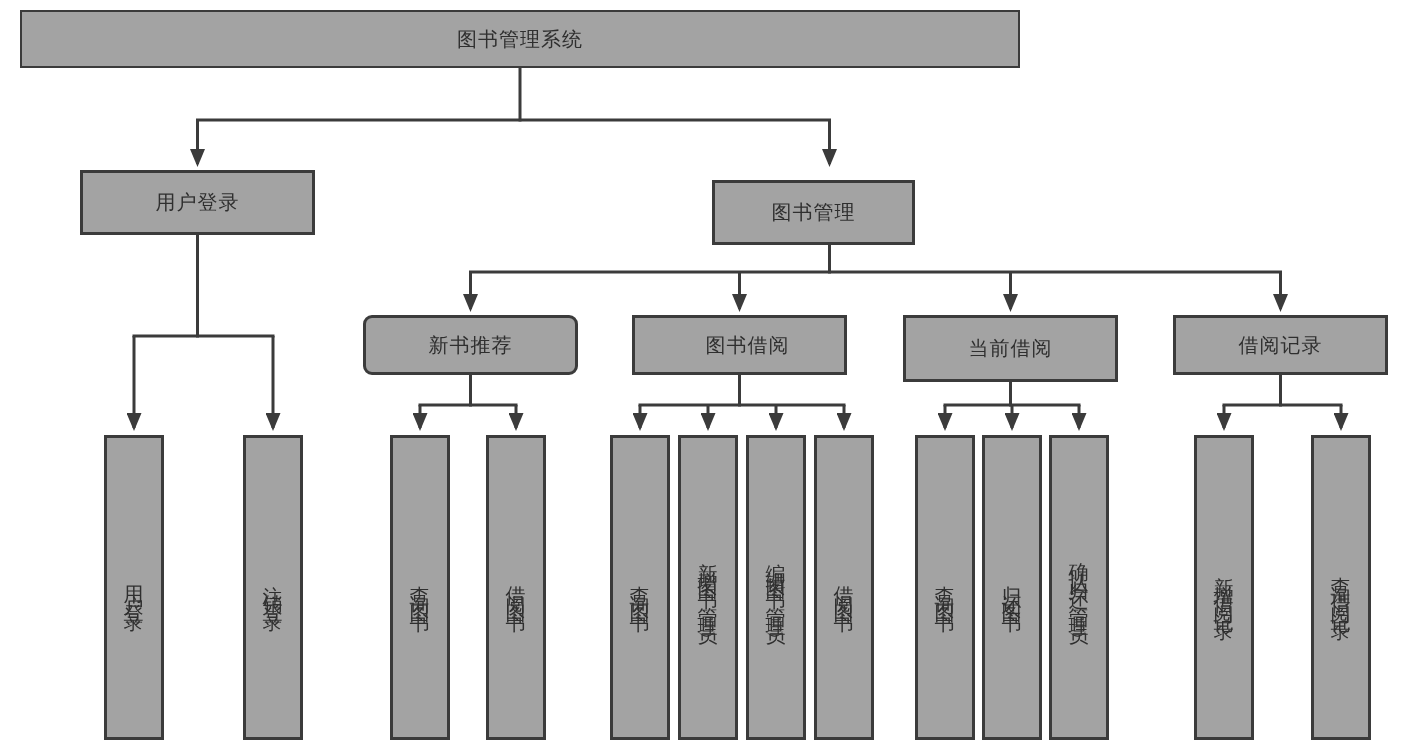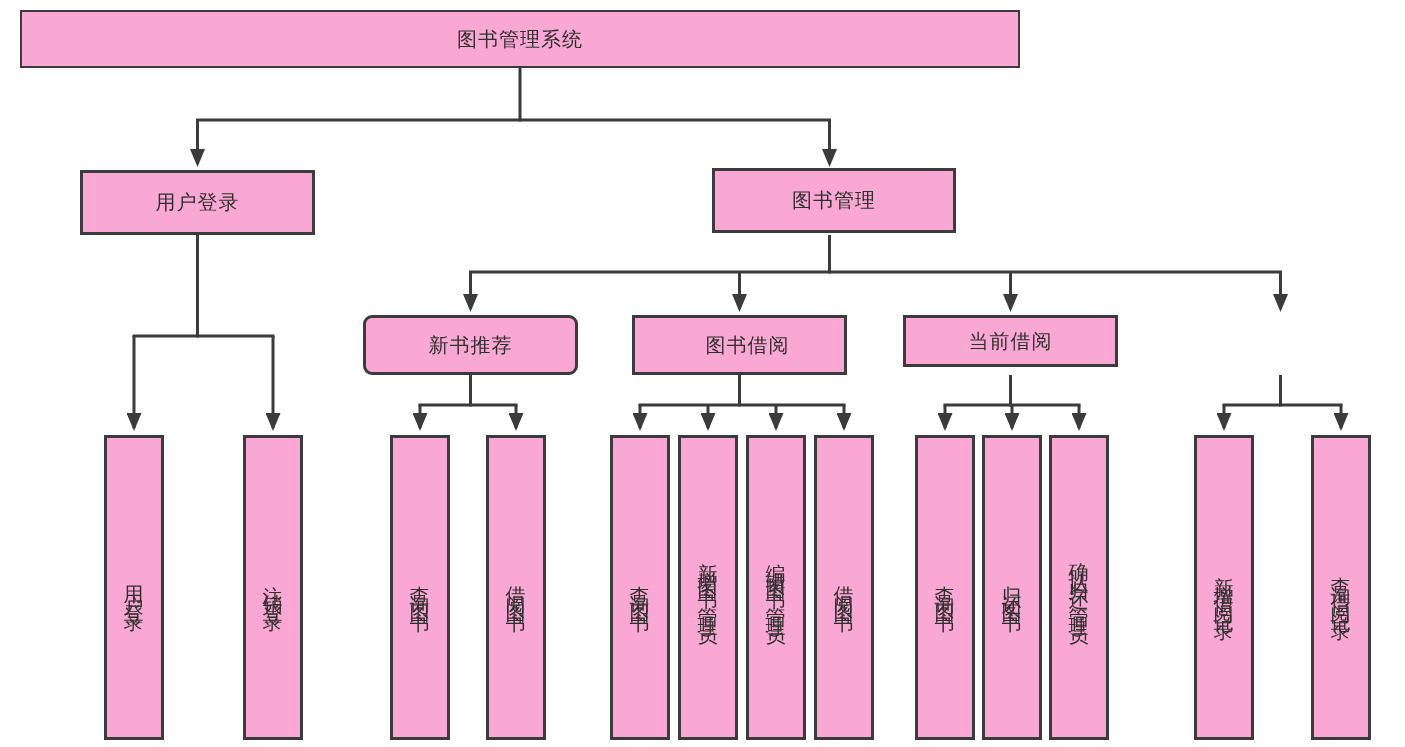--- a/index.html
+++ b/index.html
@@ -19,21 +19,21 @@
     position: absolute;
     left: 0;
     top: 0;
     width: 1405px;
     height: 747px;
     pointer-events: none;
   }
   .box {
     position: absolute;
     box-sizing: border-box;
-    background: #f9a8d4;
+    background: #a3a3a3;
     border: 3px solid #3b3b3b;
     display: flex;
     align-items: center;
     justify-content: center;
     color: #2f2f2f;
     z-index: 2;
   }
   .box .hlabel {
     font-size: 20px;
     letter-spacing: 1px;
@@ -115,32 +115,35 @@
     </g>
   </svg>
 
   <div class="box root-box" style="left:20px; top:10px; width:1000px; height:58px;">
     <span class="hlabel">图书管理系统</span>
   </div>
 
   <div class="box" style="left:80px; top:170px; width:235px; height:65px;">
     <span class="hlabel">用户登录</span>
   </div>
-  <div class="box" style="left:712px; top:168px; width:244px; height:65px;">
+  <div class="box" style="left:712px; top:180px; width:203px; height:65px;">
     <span class="hlabel">图书管理</span>
   </div>
 
   <div class="box" style="left:363px; top:315px; width:215px; height:60px;border-radius:9px;">
     <span class="hlabel">新书推荐</span>
   </div>
   <div class="box" style="left:632px; top:315px; width:215px; height:60px;padding-left:16px;">
     <span class="hlabel">图书借阅</span>
   </div>
-  <div class="box" style="left:903px; top:315px; width:215px; height:52px;">
+  <div class="box" style="left:903px; top:315px; width:215px; height:67px;">
     <span class="hlabel">当前借阅</span>
+  </div>
+  <div class="box" style="left:1173px; top:315px; width:215px; height:60px;">
+    <span class="hlabel">借阅记录</span>
   </div>
 
   <div class="box vbox" style="left:104px; top:435px; width:60px; height:305px;">
     <span class="vlabel">用户登录</span>
   </div>
   <div class="box vbox" style="left:243px; top:435px; width:60px; height:305px;">
     <span class="vlabel">注销登录</span>
   </div>
 
   <div class="box vbox" style="left:390px; top:435px; width:60px; height:305px;">

